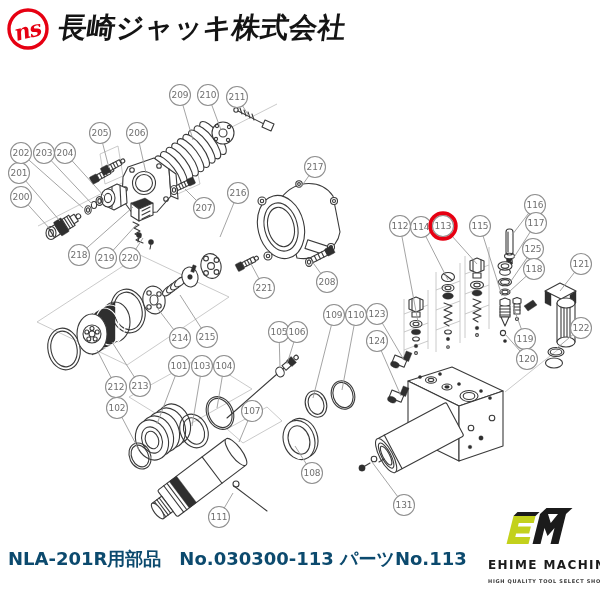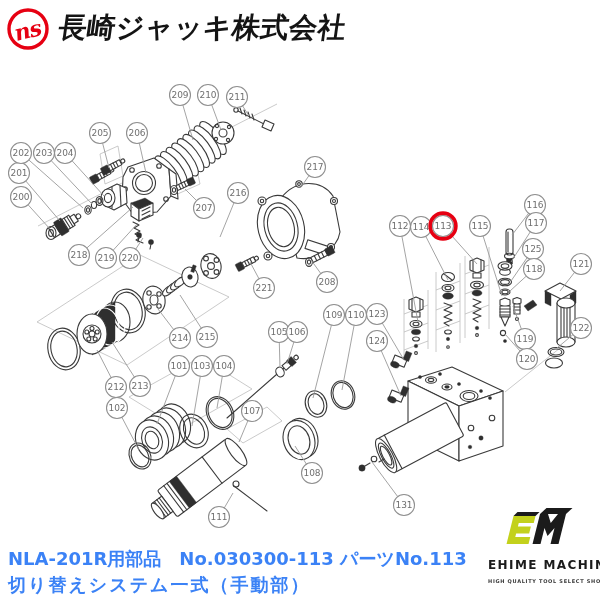--- a/index.html
+++ b/index.html
@@ -12,21 +12,21 @@
               color:#141414;letter-spacing:0.5px;transform:skewX(-8deg);
               transform-origin:left bottom;white-space:nowrap;
               font-family:"DejaVu Sans","Liberation Sans",sans-serif;}
   
   svg.diagram{position:absolute;left:0;top:0;}
   .fw{fill:#ffffff;stroke:#3a3a3a;stroke-width:1.1;stroke-linejoin:round;}
   .fr{fill:none;stroke:#3a3a3a;stroke-width:1.1;stroke-linejoin:round;stroke-linecap:round;}
   .fd{fill:#2f2f2f;stroke:#2f2f2f;stroke-width:0.4;stroke-linejoin:round;}
   .frame{fill:none;stroke:#bdbdbd;stroke-width:0.8;}
   
-  .caption{position:absolute;left:8px;top:546px;color:#3b82f6;font-weight:bold;
+  .caption{position:absolute;left:8px;top:546px;color:#0c4a6e;font-weight:bold;
            font-family:"DejaVu Sans","Liberation Sans",sans-serif;}
   .caption .l1{font-size:18px;line-height:26px;white-space:nowrap;}
   .caption .l2{font-size:18px;line-height:26px;white-space:nowrap;letter-spacing:2px;}
   .shop{position:absolute;left:488px;top:496px;width:112px;height:100px;}
   .em-mark{position:absolute;left:10px;top:2px;}
   .shop-name{position:absolute;left:0;top:62px;width:112px;text-align:center;
              font-size:12px;font-weight:bold;letter-spacing:1.4px;color:#1b1b1b;
              font-family:"DejaVu Sans","Liberation Sans",sans-serif;white-space:nowrap;}
   .shop-tagline{position:absolute;left:0;top:82px;width:112px;text-align:center;
              font-size:5px;font-weight:bold;letter-spacing:0.7px;color:#3a3a3a;
@@ -709,21 +709,20 @@
       <circle cx="23" cy="23" r="19" fill="#ffffff" stroke="#e60012" stroke-width="3.4"></circle>
       <g transform="rotate(-14 23 23)">
         <text x="9" y="32" font-size="22" font-style="italic" font-weight="bold" fill="#e60012" letter-spacing="-1" font-family="&quot;DejaVu Serif&quot;,serif">ns</text>
       </g>
     </svg>
     <div class="maker-name">長崎ジャッキ株式会社</div>
   </div>
 
   <div class="caption">
     <div class="l1">NLA-201R用部品　No.030300-113 パーツNo.113</div>
-    <div class="l2">切り替えシステム一式（手動部）</div>
   </div>
 
   <div class="shop">
     <svg class="em-mark" width="76" height="56" viewBox="0 0 76 56">
       <g transform="translate(14 16) skewX(-14)">
         <polygon points="2,2 24,2 27,-2 5,-2" fill="#1b1b1b"></polygon>
         <polygon points="28,0 54,0 59,-6 33,-6" fill="#1b1b1b"></polygon>
         <path d="M2,2 h22 v7 h-15 v3.5 h13 v7 h-13 v3.5 h15 v7 h-22 Z" fill="#c3d11c"></path>
         <path d="M28,0 h8 l5,9 5,-9 h8 v30 h-8 v-16 l-5,8 -5,-8 v16 h-8 Z" fill="#1b1b1b"></path>
       </g>

